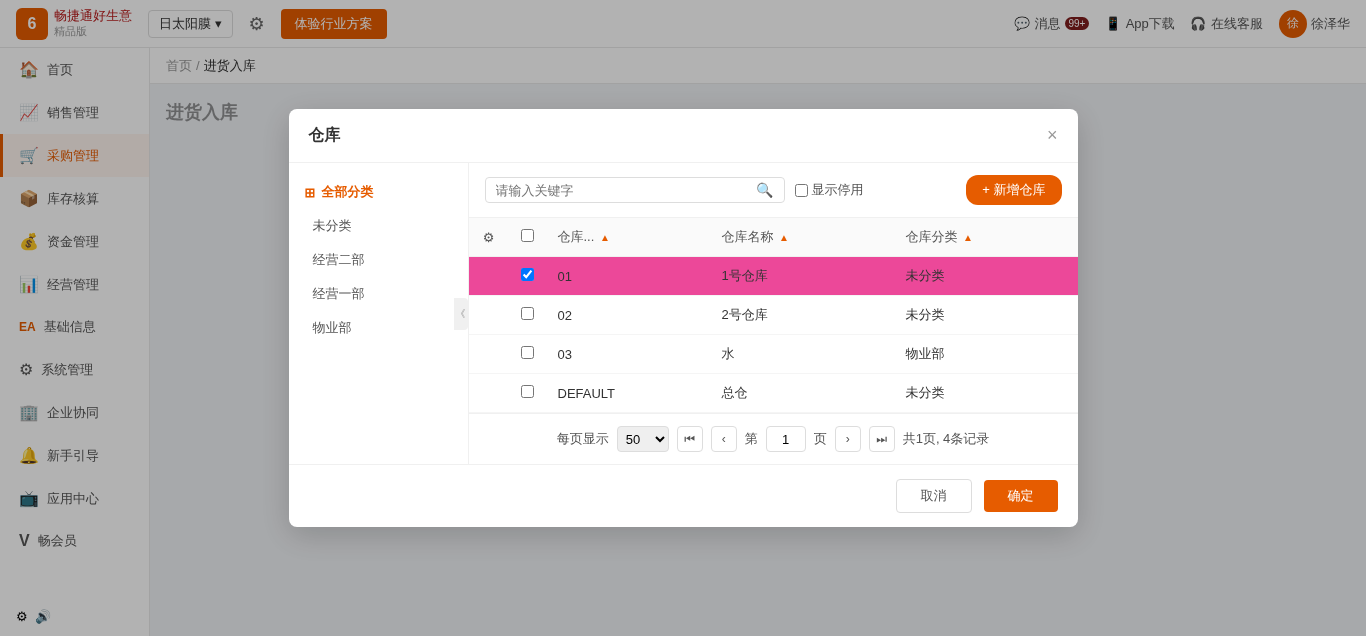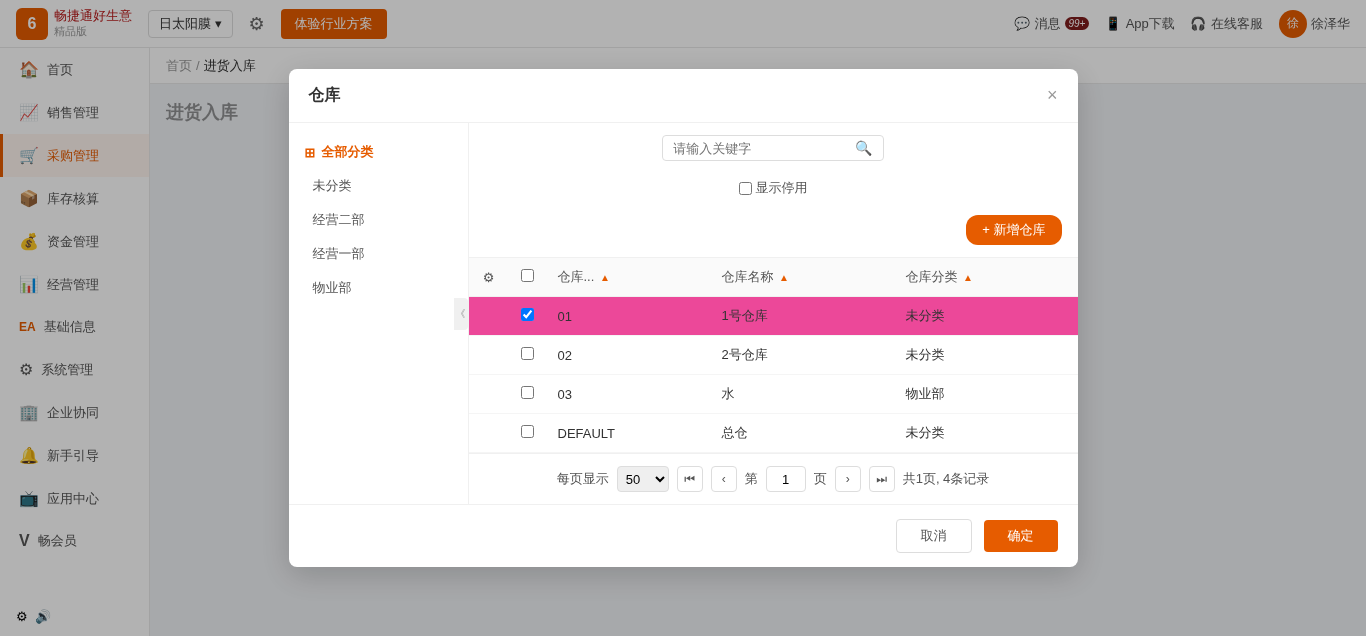--- a/index.html
+++ b/index.html
@@ -42,21 +42,21 @@
       display: flex; align-items: center; justify-content: center;
       cursor: pointer; color: #666; font-size: 18px; margin-right: 8px;
     }
     .header-trial-btn {
       background: #e65c00; color: #fff; border: none;
       border-radius: 4px; padding: 6px 14px; cursor: pointer; font-size: 13px;
       margin-right: auto;
     }
     .header-right { display: flex; align-items: center; gap: 16px; margin-left: auto; }
     .header-right-item { display: flex; align-items: center; gap: 4px; cursor: pointer; color: #555; font-size: 13px; }
-    .badge { background: #7f1d1d; color: #fff; border-radius: 10px; font-size: 10px; padding: 1px 4px; font-style: italic; }
+    .badge { background: #7f1d1d; color: #fff; border-radius: 10px; font-size: 10px; padding: 1px 4px; }
     .avatar-circle { width: 28px; height: 28px; background: #e65c00; border-radius: 50%; display: flex; align-items: center; justify-content: center; color: #fff; font-size: 12px; }
 
     
     .layout { display: flex; height: calc(636px - 48px); }
 
     
     .sidebar {
       width: 150px;
       background: #fff;
       border-right: 1px solid #e8e8e8;
@@ -116,22 +116,22 @@
       padding: 8px 16px; cursor: pointer; font-size: 13px;
       font-weight: bold; color: #e65c00;
     }
     .category-item {
       padding: 8px 24px; cursor: pointer; font-size: 13px; color: #555;
     }
 
     
     .right-panel { flex: 1; display: flex; flex-direction: column; overflow: hidden; }
     .right-toolbar {
-      display: flex; align-items: center; gap: 18px;
-      padding: 12px 16px; border-bottom: 1px solid #f0f0f0; flex-direction: column;
+      display: flex; align-items: center; gap: 10px;
+      padding: 12px 16px; border-bottom: 1px solid #f0f0f0;
     }
     .search-box {
       display: flex; align-items: center;
       border: 1px solid #ddd; border-radius: 4px;
       padding: 4px 10px; gap: 6px; flex: 1; max-width: 300px;
     }
     .search-box input {
       border: none; outline: none; font-size: 13px; color: #999; flex: 1;
     }
     .search-icon { color: #aaa; font-size: 14px; cursor: pointer; }

